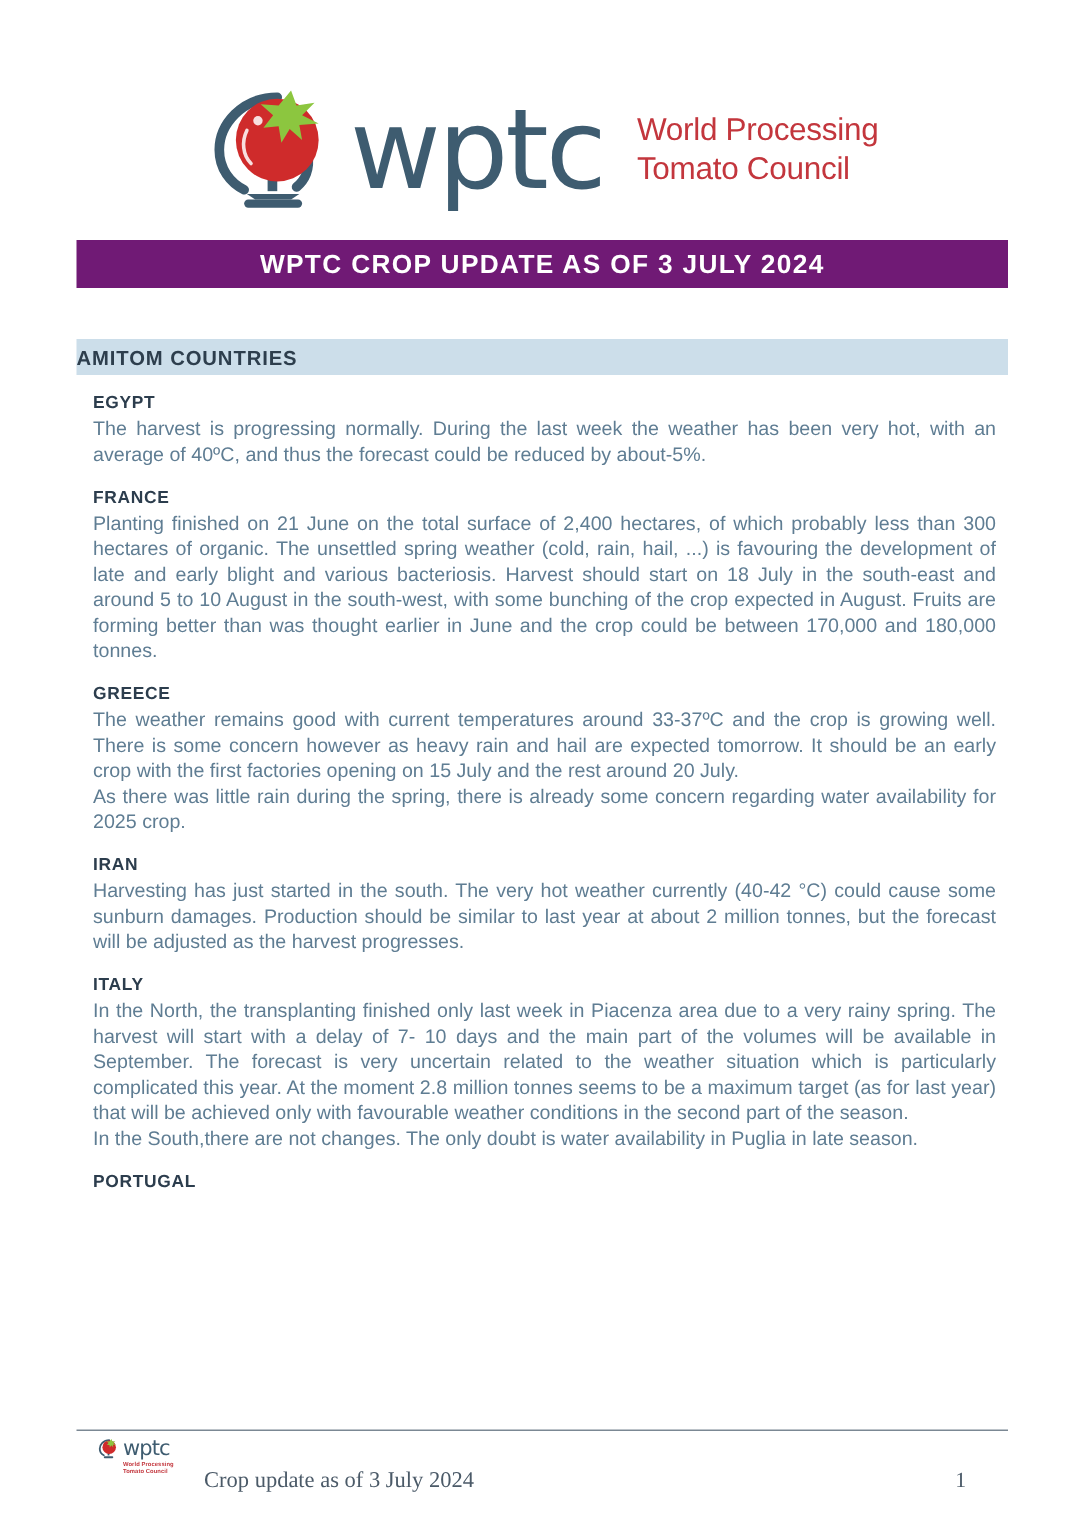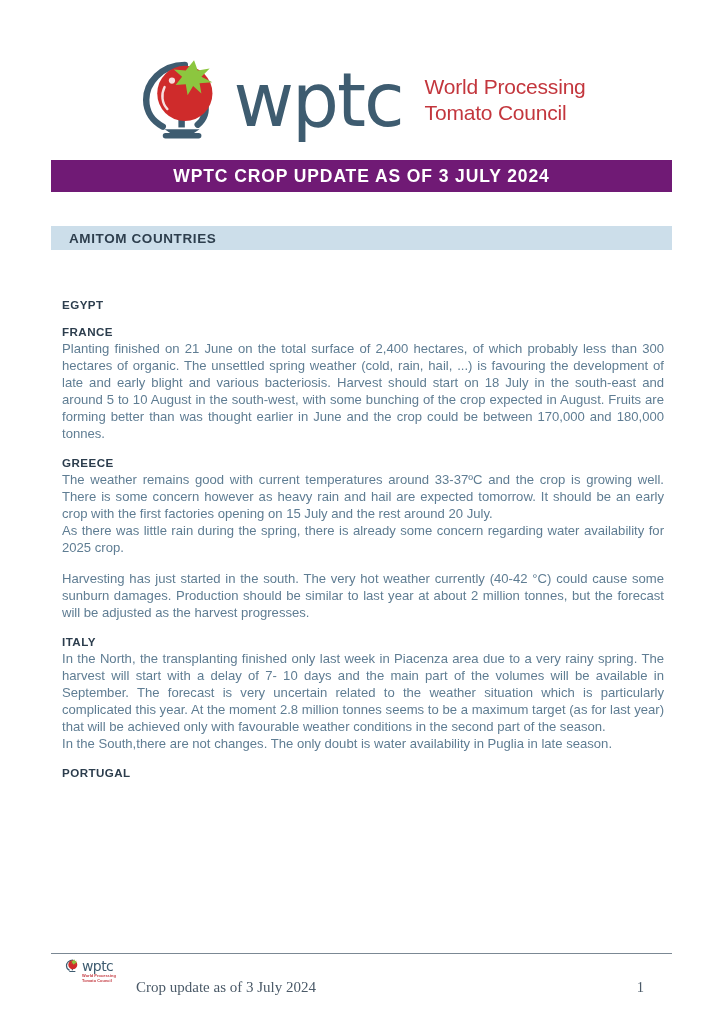--- a/index.html
+++ b/index.html
@@ -96,32 +96,31 @@
     height: 24px;
     background: #ccdeea;
     display: flex;
     align-items: center;
   }
   .section-band-text {
     color: #2d3e4d;
     font-size: 13.5px;
     font-weight: bold;
     letter-spacing: 0.6px;
-    padding-left: 18px;
+    padding-left: 0;
     font-family: "Liberation Sans", sans-serif;
     text-align: center;
   }
 
   
   .content {
     position: absolute;
     left: 62px;
     top: 262px;
     width: 602px;
-    margin-top: 36px;
   }
   .country-block {
     margin-bottom: 14px;
   }
   .country-heading {
     color: #2c3d4d;
     font-size: 11.6px;
     font-weight: bold;
     letter-spacing: 0.45px;
     margin: 0 0 2px 0;
@@ -251,20 +250,23 @@
   </div>
 
   <div class="section-band">
     <span class="section-band-text">AMITOM COUNTRIES</span>
   </div>
 
   <div class="content">
 
     <div class="country-block">
       <div class="country-heading">EGYPT</div>
+      <div class="country-body">
+        <p class="para">The harvest is progressing normally. During the last week the weather has been very hot, with an average of 40ºC, and thus the forecast could be reduced by about-5%.</p>
+      </div>
     </div>
 
     <div class="country-block">
       <div class="country-heading">FRANCE</div>
       <div class="country-body">
         <p class="para">Planting finished on 21 June on the total surface of 2,400 hectares, of which probably less than 300 hectares of organic. The unsettled spring weather (cold, rain, hail, ...)  is favouring the development of late and early blight and various bacteriosis. Harvest should start on 18 July in the south-east and around 5 to 10 August in the south-west, with some bunching of the crop expected in August. Fruits are forming better than was thought earlier in June and the crop could be between 170,000 and 180,000 tonnes.</p>
       </div>
     </div>
 
     <div class="country-block">
@@ -272,20 +274,21 @@
       <div class="country-body">
         <p class="para">The weather remains good with current temperatures around 33-37ºC and the crop is growing well. There is some concern however as heavy rain and hail are expected tomorrow. It should be an early crop with the first factories opening on 15 July and the rest around 20 July.</p>
         <p class="para">As there was little rain during the spring, there is already some concern regarding water availability for 2025 crop.</p>
       </div>
     </div>
 
     <div class="country-block">
     </div>
 
     <div class="country-block">
+      <div class="country-heading">IRAN</div>
       <div class="country-body">
         <p class="para">Harvesting has just started in the south. The very hot weather currently (40-42 °C) could cause some sunburn damages. Production should be similar to last year at about 2 million tonnes, but the forecast will be adjusted as the harvest progresses.</p>
       </div>
     </div>
 
     <div class="country-block">
       <div class="country-heading">ITALY</div>
       <div class="country-body">
         <p class="para">In the North, the transplanting finished only last week in Piacenza area due to a very rainy spring. The harvest will start with a delay of 7- 10 days and the main part of the volumes will be available in September. The forecast is very uncertain related to the weather situation which is particularly complicated this year. At the moment 2.8 million tonnes seems to be a maximum target (as for last year) that will be achieved only with favourable weather conditions in the second part of the season.</p>
         <p class="para nojustify">In the South,there are not changes. The only doubt is water availability in Puglia in late season.</p>

